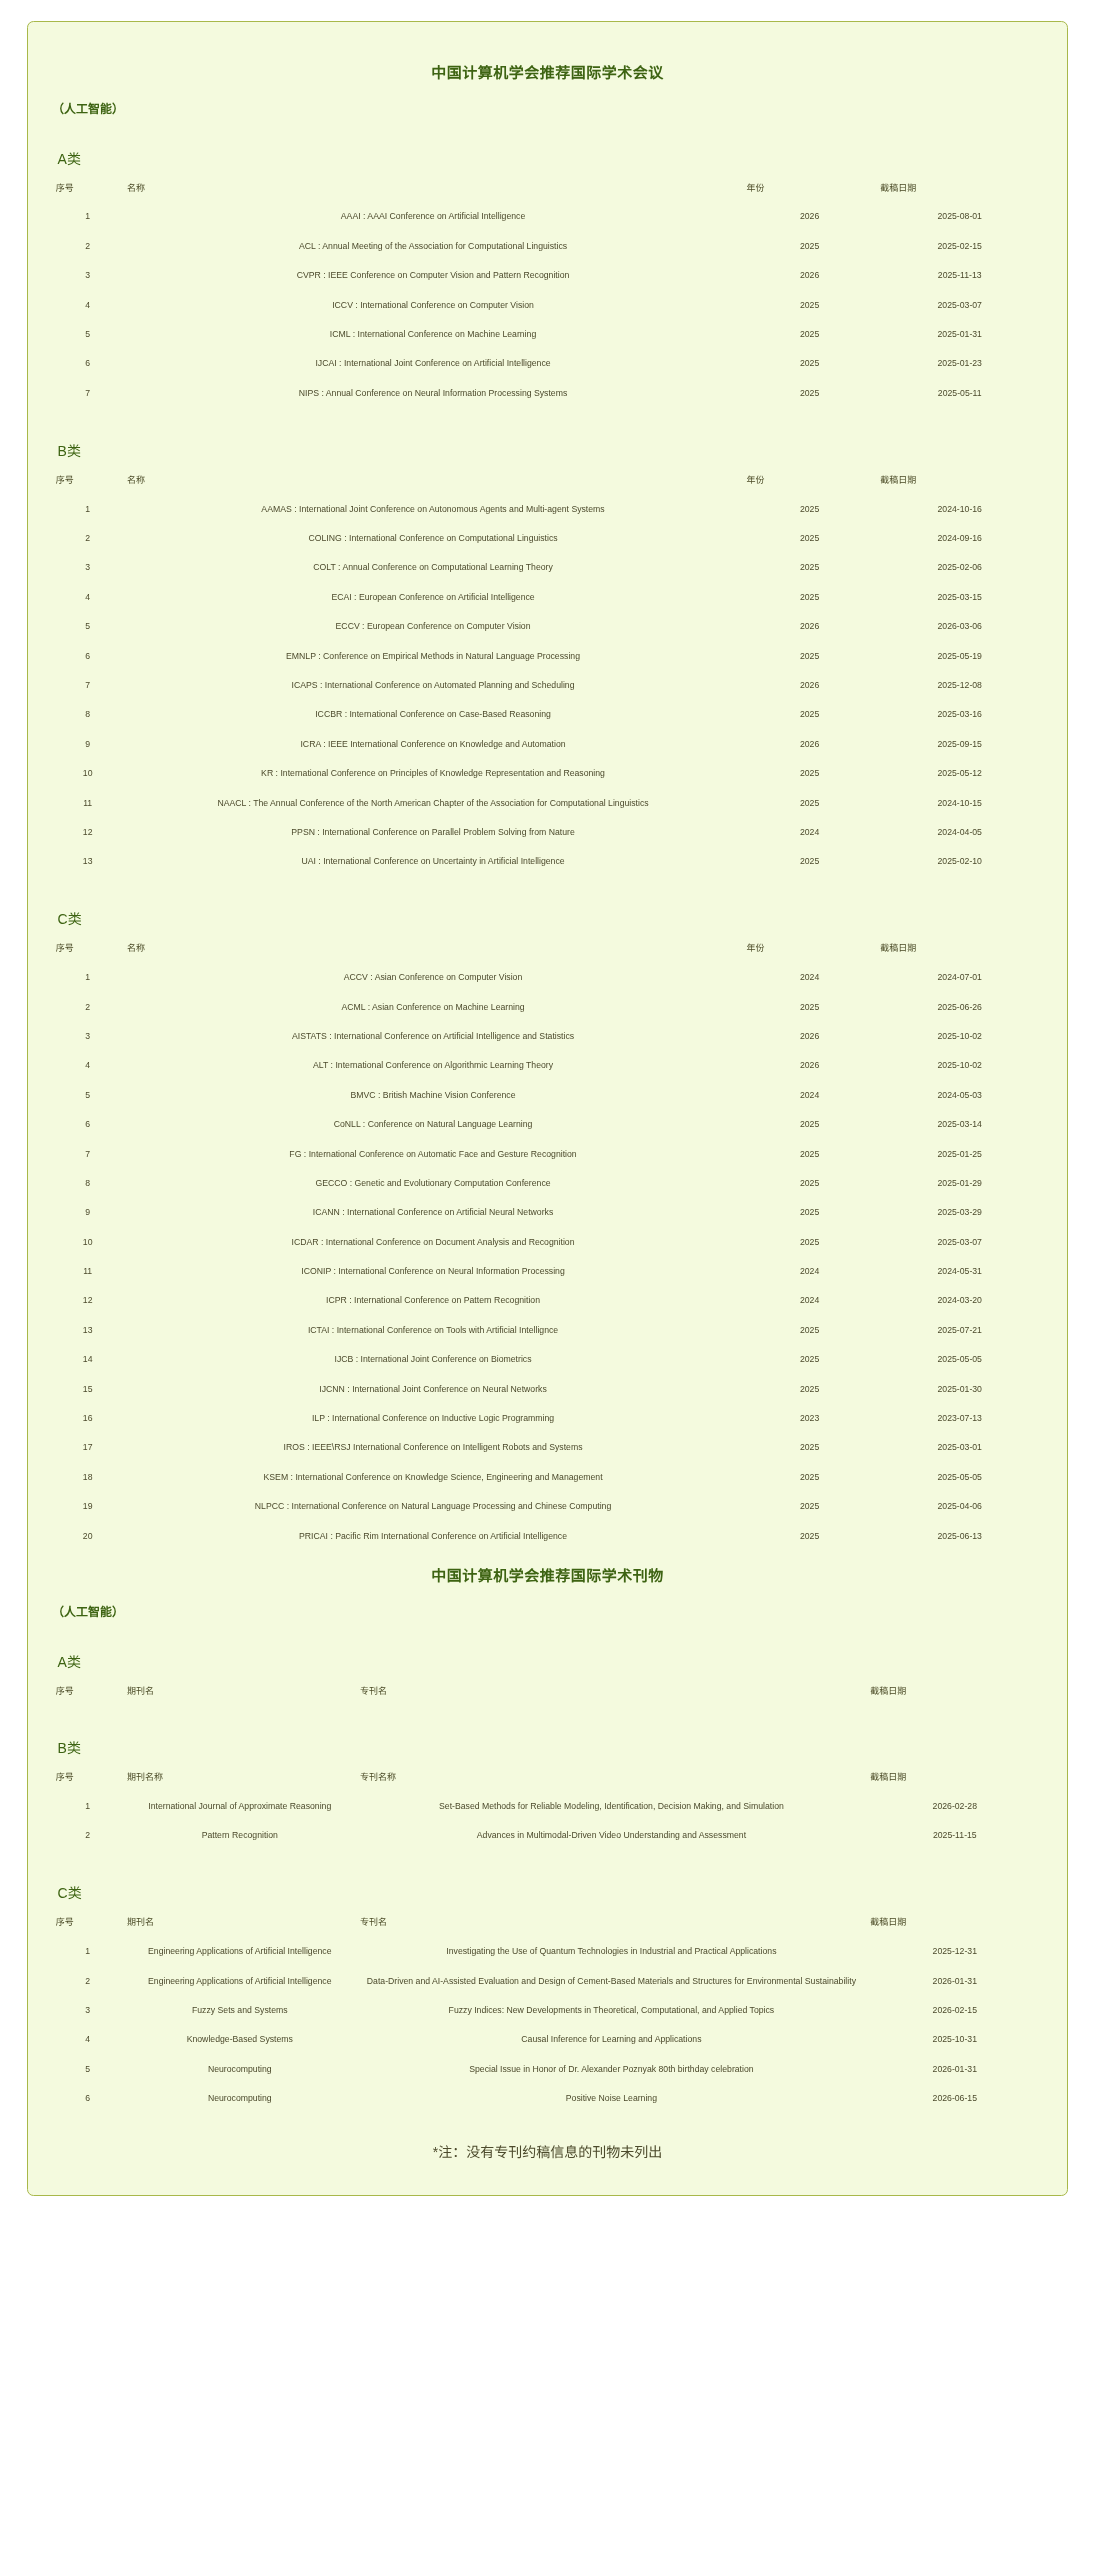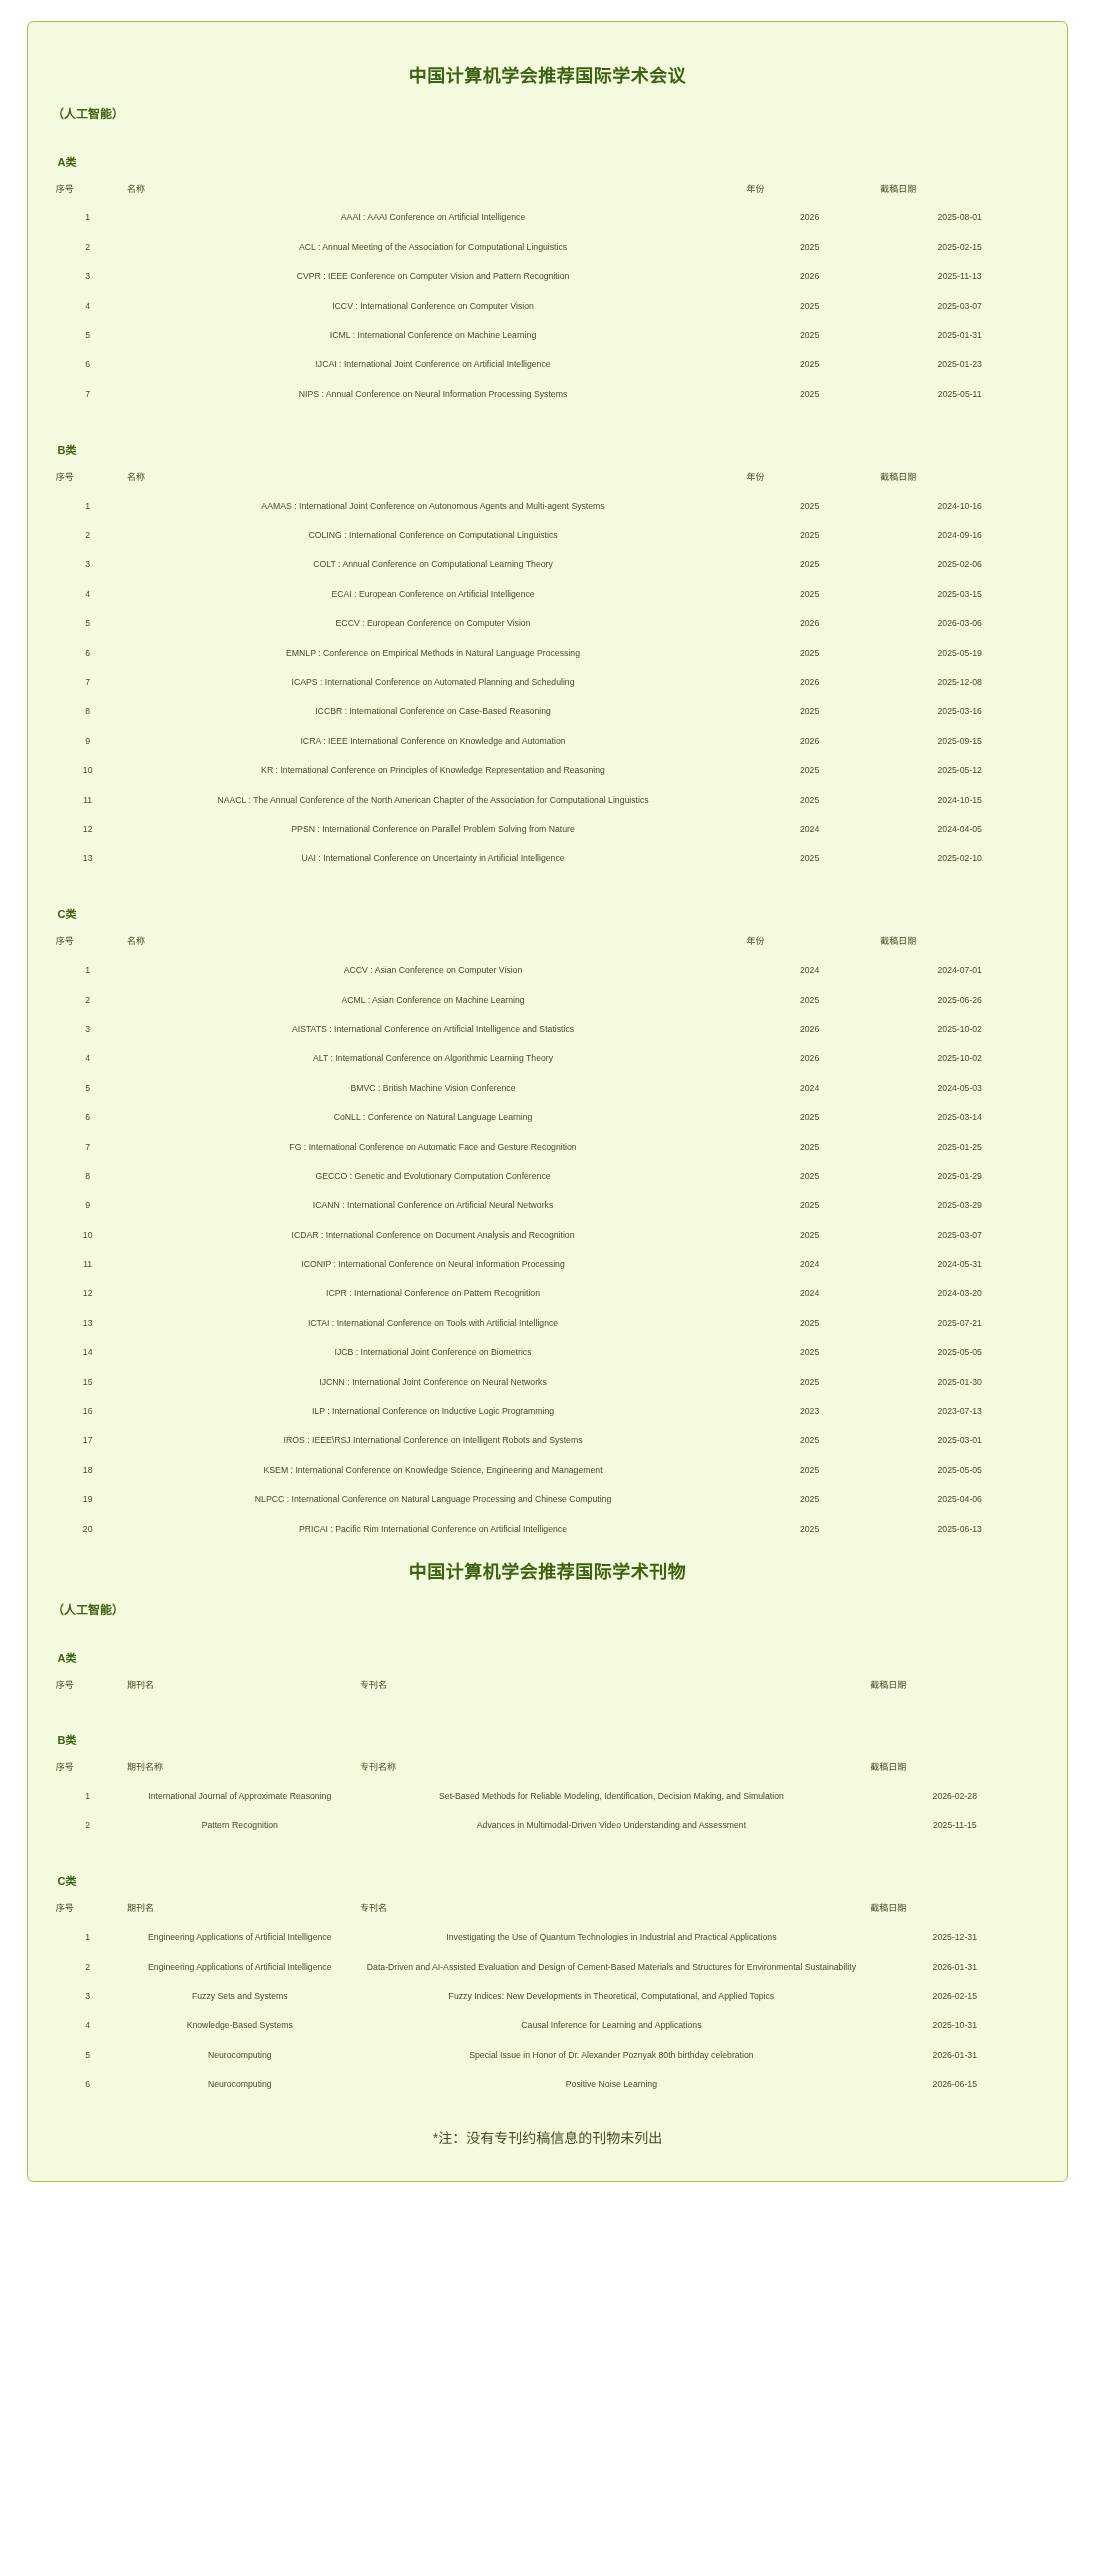--- a/index.html
+++ b/index.html
@@ -20,35 +20,35 @@
     box-sizing:border-box;
     border:0.9px solid #a8b84a;
     border-radius:6.5px;
     background:#f4fade;
     padding:26px 24px 28px 24px;
   }
   .doc-title{
     text-align:center;
     color:#3d6312;
     font-weight:bold;
-    font-size:18px;
+    font-size:15px;
     letter-spacing:0.5px;
     margin:13px 0 0 0;
   }
   .doc-subtitle{
     color:#3d6312;
     font-weight:bold;
     font-size:12px;
     margin:17px 0 0 0;
   }
   .title-block-2{ }
   .cat-heading{
     color:#3d6312;
-    font-weight:bold;
-    font-size:11px;
+    font-weight:normal;
+    font-size:14px;
     margin:32px 0 5.6px 5.6px;
   }
   table.grid{
     width:100%;
     border-collapse:collapse;
     table-layout:fixed;
   }
   table.grid th{
     color:#4a4a26;
     font-weight:normal;

